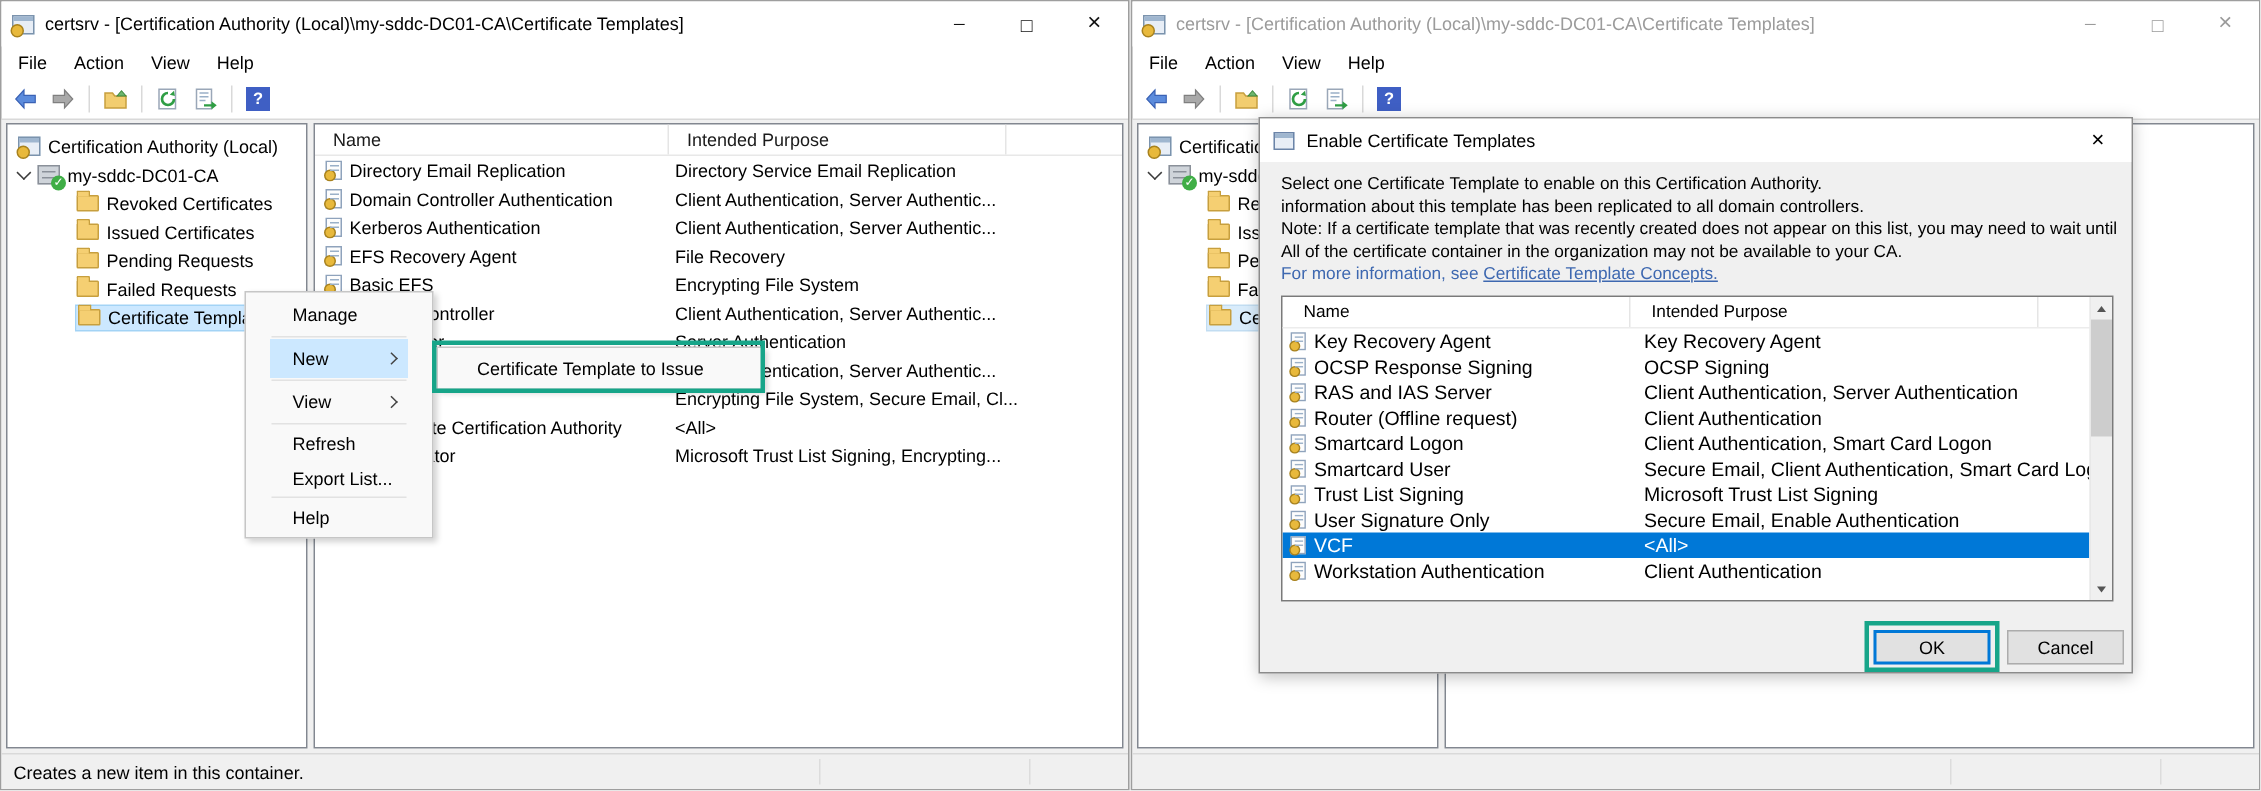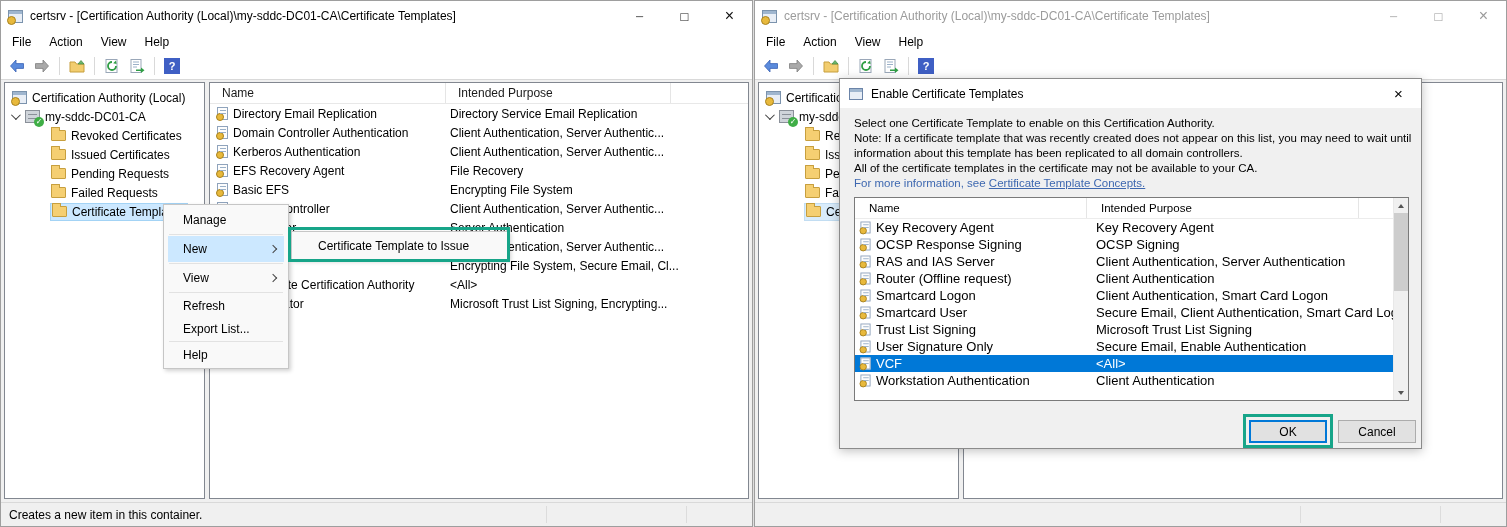--- a/index.html
+++ b/index.html
@@ -62,21 +62,21 @@
   .srv-icon { position:relative; width:15px; height:13px; background:#cfd4da; border:1px solid #8a9099; flex:0 0 auto; }
   .srv-icon::before { content:""; position:absolute; left:2px; top:3px; right:2px; height:1px; background:#8a9099; box-shadow:0 4px 0 #8a9099; }
   .srv-icon::after { content:"✓"; position:absolute; right:-5px; bottom:-5px; width:10px; height:10px; background:#3fae46; border-radius:50%; color:#fff; font-size:8px; line-height:10px; text-align:center; }
   .ca-icon { position:relative; width:15px; height:13px; background:#e8eef6; border:1px solid #7b93ad; flex:0 0 auto; }
   .ca-icon::before { content:""; position:absolute; left:0; top:0; right:0; height:3px; background:#9fb6cf; }
   .ca-icon::after { content:""; position:absolute; left:-2px; bottom:-3px; width:7px; height:7px; border-radius:50%; background:#e8b93c; border:1px solid #a8821e; }
   .dlg-icon { position:relative; width:14px; height:12px; background:#e8eef6; border:1px solid #6b84a8; flex:0 0 auto; }
   .dlg-icon::before { content:""; position:absolute; left:0; top:0; right:0; height:3px; background:#9fb6cf; }
 
   
-  .ctx { position:absolute; left:162px; top:203px; width:126px; background:#f9f9f9; border:1px solid #c6c6c6; box-shadow:2px 2px 4px rgba(0,0,0,.18); z-index:50; padding:2px 4px; }
+  .ctx { position:absolute; left:162px; top:193px; width:126px; background:#f9f9f9; border:1px solid #c6c6c6; box-shadow:2px 2px 4px rgba(0,0,0,.18); z-index:50; padding:2px 16px; }
   .ctx-item { height:26px; display:flex; align-items:center; padding-left:15px; padding-right:8px; position:relative; }
   .ctx-item.small { height:23px; }
   .ctx-item.hl { background:#cce8ff; }
   .ctx-sep { height:1px; background:#e2e2e2; margin:1px 1px; }
   .arrow-r { margin-left:auto; width:6px; height:6px; border-right:1.3px solid #444; border-bottom:1.3px solid #444; transform:rotate(-45deg); }
   .submenu { position:absolute; left:290px; top:230px; width:218px; height:29px; background:#f9f9f9; border:1px solid #c6c6c6; box-shadow:2px 2px 4px rgba(0,0,0,.18); display:flex; align-items:center; padding-left:26px; z-index:55; }
   .anno { position:absolute; border:3px solid #17a589; z-index:110; pointer-events:none; }
   .anno-submenu { left:287px; top:226px; width:222px; height:35px; }
 
   
@@ -425,23 +425,23 @@
   </div>
 
   <div class="dialog">
     <div class="dlg-titlebar">
       <span class="dlg-icon"></span>
       <span>Enable Certificate Templates</span>
       <span class="dlg-x">×</span>
     </div>
     <div class="dlg-text">
       <div>Select one Certificate Template to enable on this Certification Authority.</div>
+      <div>information about this template has been replicated to all domain controllers.</div>
       <div>Note: If a certificate template that was recently created does not appear on this list, you may need to wait until</div>
-      <div>information about this template has been replicated to all domain controllers.</div>
-      <div>All of the certificate templates in the certificate may not be available to your CA.</div>
+      <div>All of the certificate container in the organization may not be available to your CA.</div>
       <div class="dlg-link-line">
         <span>For more information, see </span><span class="dlg-link">Certificate Template Concepts.</span>
       </div>
     </div>
 
     <div class="dlg-list">
       <div class="dl-hdr">
         <div class="dl-hc c1">Name</div>
         <div class="dl-hc c2">Intended Purpose</div>
       </div>

